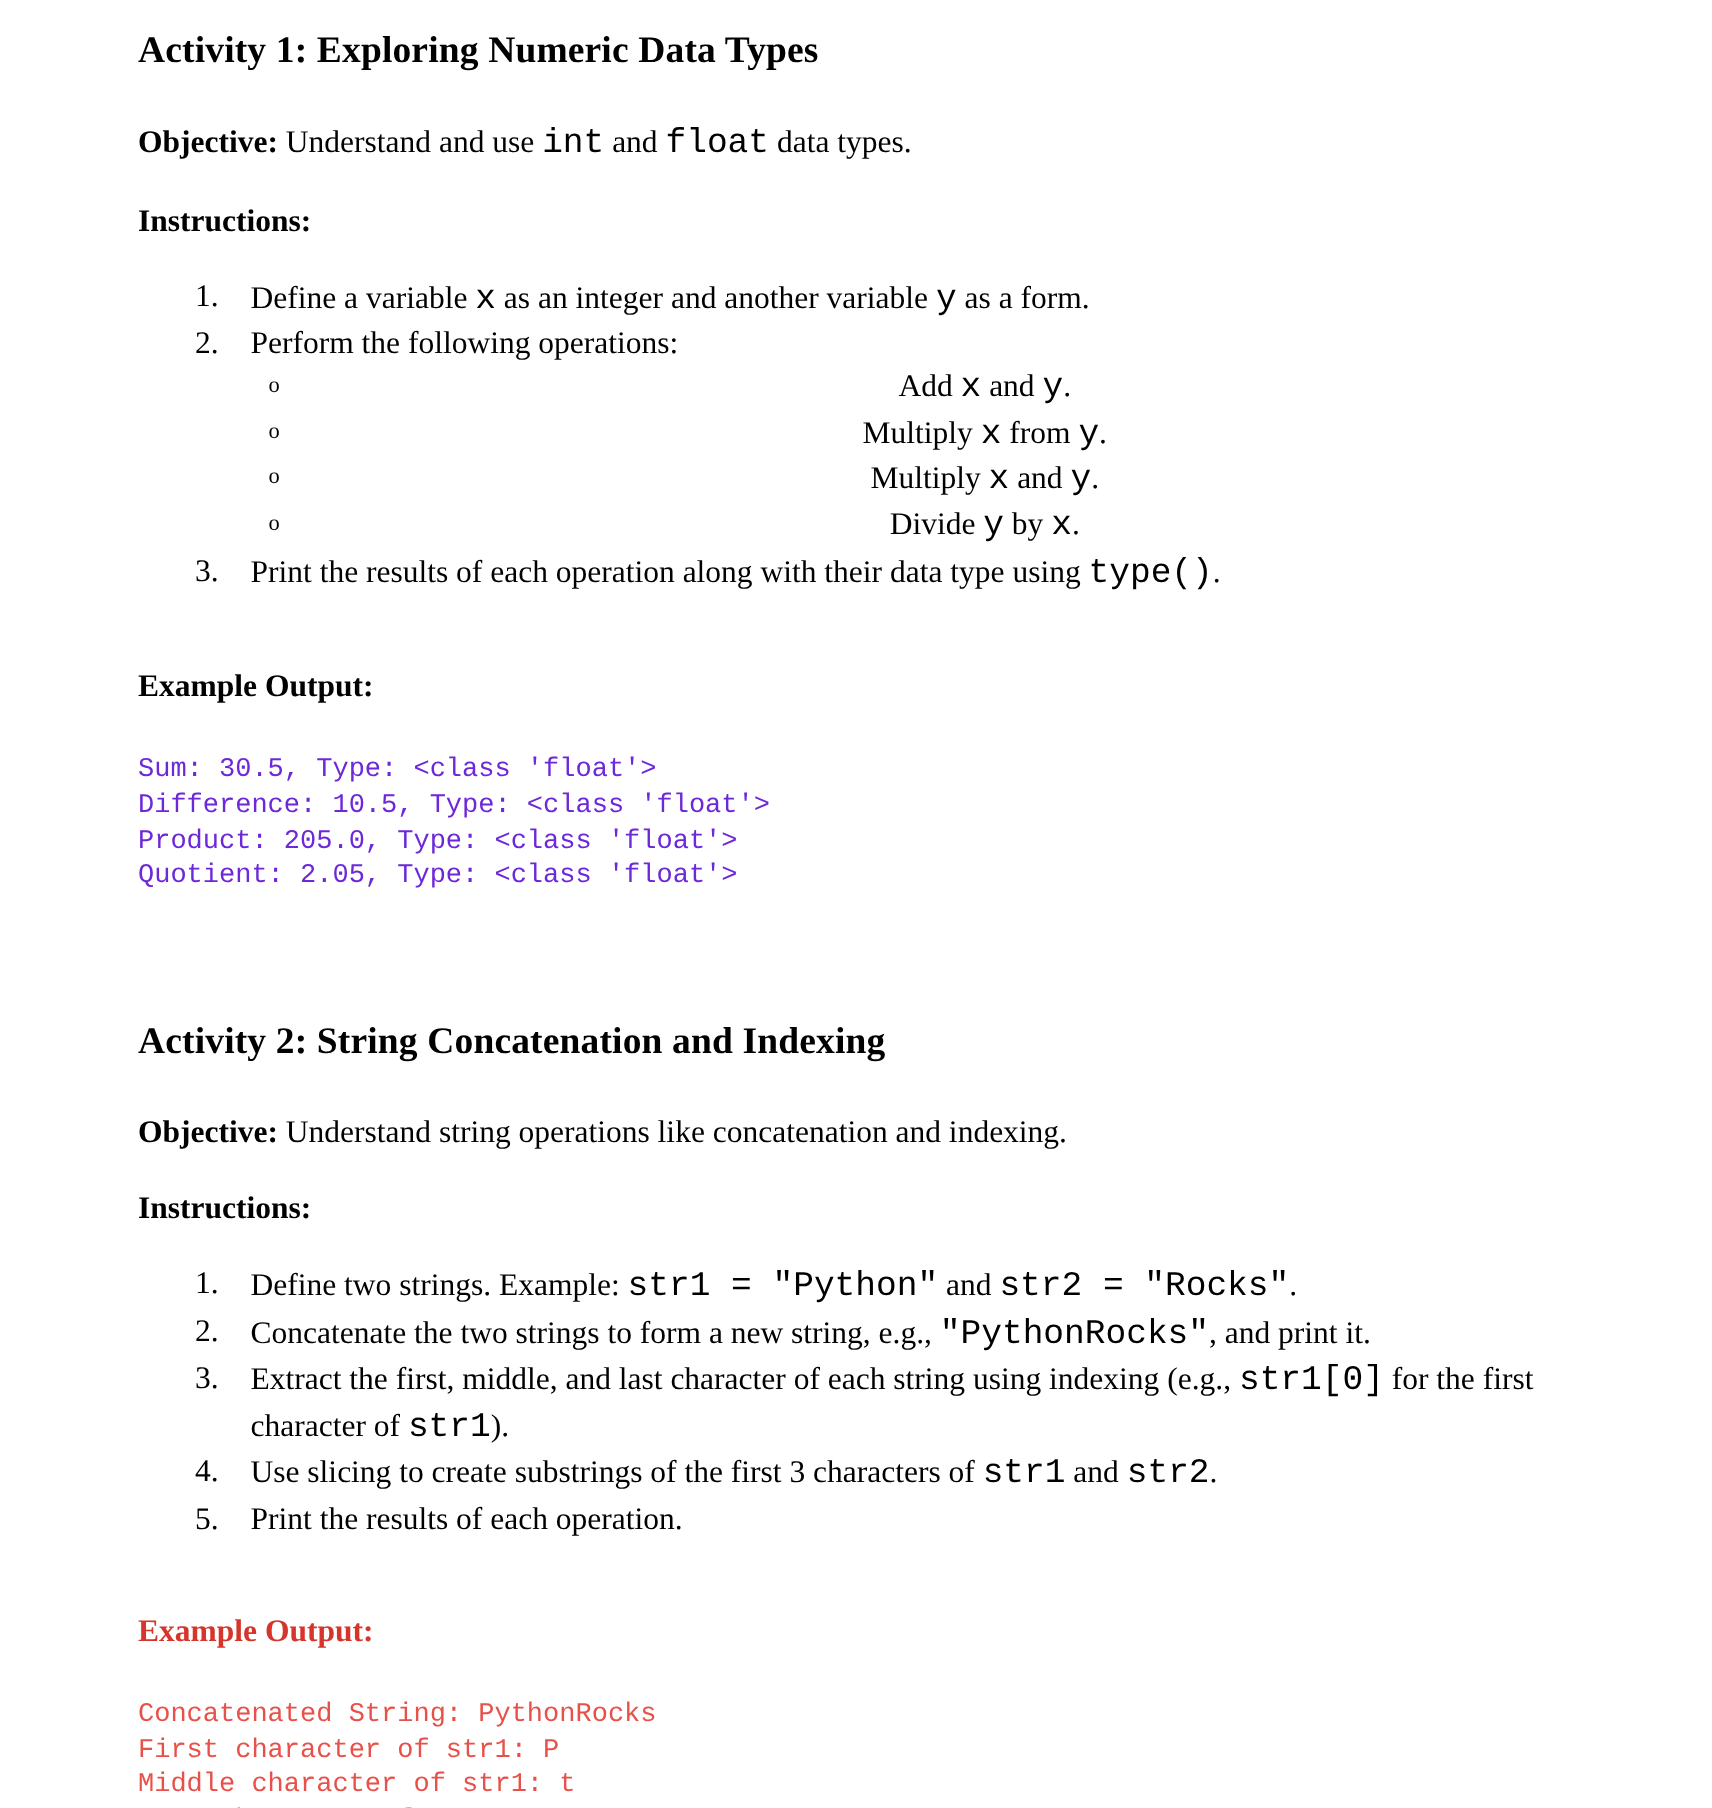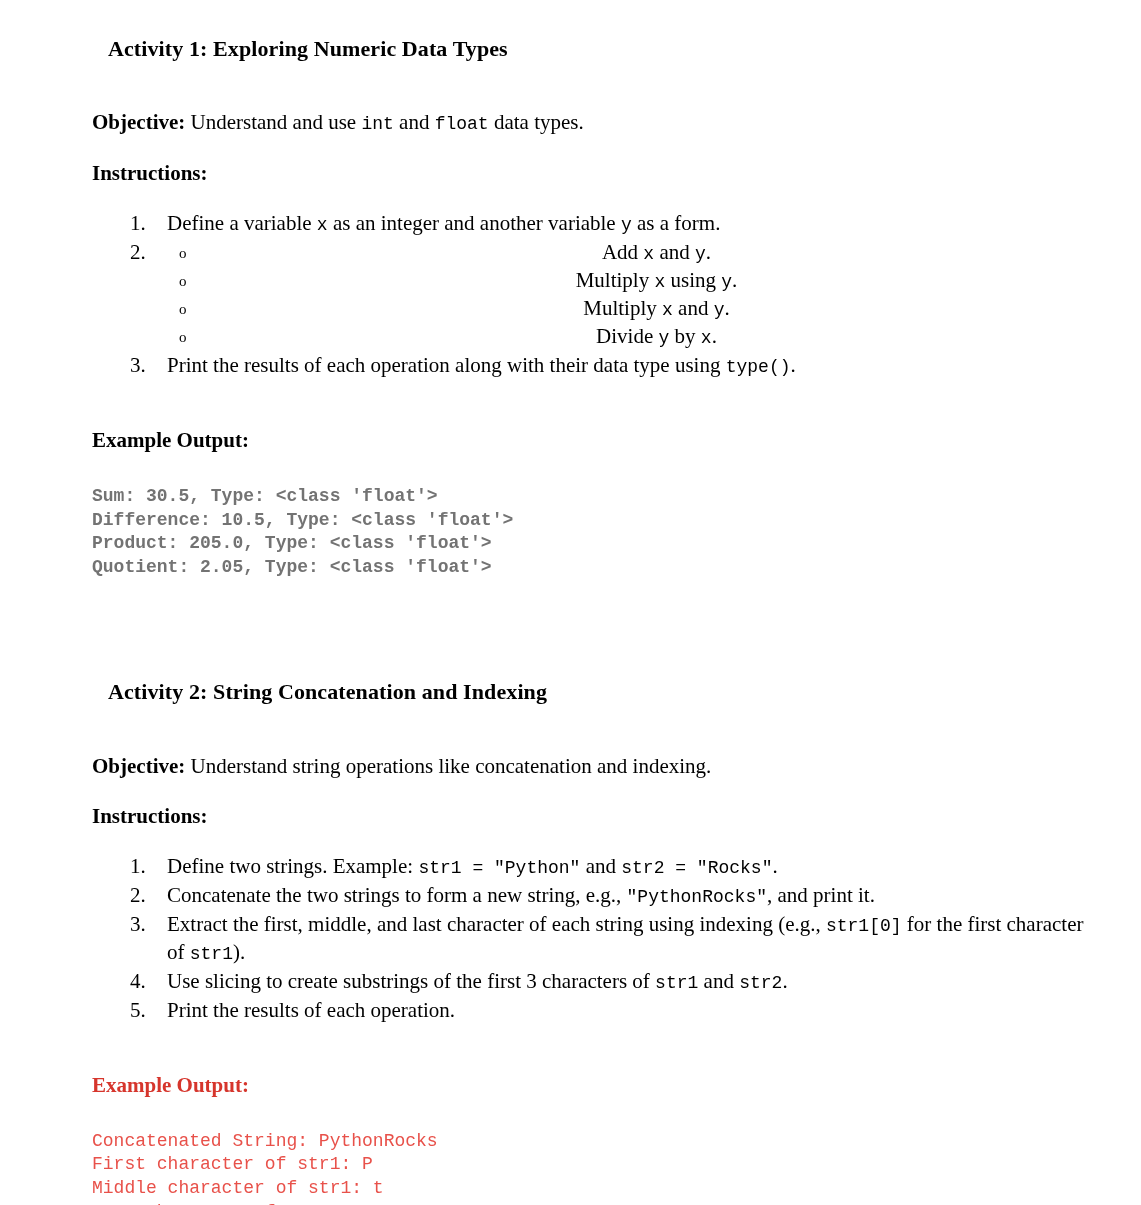--- a/index.html
+++ b/index.html
@@ -22,42 +22,42 @@
     box-sizing: border-box;
   }
   .content {
     padding-left: 92px;
     padding-right: 40px;
     padding-top: 20px;
   }
 
   h2.activity-title {
     font-family: "Liberation Serif", "DejaVu Serif", serif;
-    font-size: 22px;
+    font-size: 25px;
     font-weight: bold;
     line-height: 1.15;
-    margin: 16px;
+    margin: 0;
     padding: 0;
     letter-spacing: 0.1px;
   }
 
   p.para {
     font-size: 21px;
     line-height: 1.25;
     margin: 0;
     padding: 0;
   }
   .bold {
     font-weight: bold;
     font-family: Liberation Serif, serif;
   }
 
   code, .code {
     font-family: "Liberation Mono", "DejaVu Sans Mono", monospace;
-    font-size: 18px;
+    font-size: 23px;
     font-weight: normal;
     letter-spacing: 0px;
   }
 
   ol.instr {
     margin: 0;
     padding: 0;
     list-style: none;
     counter-reset: instritem;
   }
@@ -135,47 +135,48 @@
 
       <p class="para bold">Instructions:</p>
 
       <div class="gap-md"></div>
 
       <ol class="instr">
         <li>
           <span>Define a variable </span><code>x</code><span> as an integer and another variable </span><code>y</code><span> as a form.</span>
         </li>
         <li>
+          <span>Perform the following operations:</span>
           <ul class="sublist">
             <li>
               <span>Add </span><code>x</code><span> and </span><code>y</code><span>.</span>
             </li>
             <li>
-              <span>Multiply </span><code>x</code><span> using </span><code>y</code><span>.</span>
+              <span>Multiply </span><code>x</code><span> from </span><code>y</code><span>.</span>
             </li>
             <li>
               <span>Multiply </span><code>x</code><span> and </span><code>y</code><span>.</span>
             </li>
             <li>
               <span>Divide </span><code>y</code><span> by </span><code>x</code><span>.</span>
             </li>
           </ul>
         </li>
         <li>
           <span>Print the results of each operation along with their data type using </span><code>type()</code><span>.</span>
         </li>
       </ol>
 
       <div class="gap-xl"></div>
 
       <p class="para bold">Example Output:</p>
 
       <div class="gap-lg"></div>
 
-      <pre class="codeblock" style="color:#737373;font-weight:bold;">Sum: 30.5, Type: &lt;class 'float'&gt;
+      <pre class="codeblock" style="color:#6d28d9;">Sum: 30.5, Type: &lt;class 'float'&gt;
 Difference: 10.5, Type: &lt;class 'float'&gt;
 Product: 205.0, Type: &lt;class 'float'&gt;
 Quotient: 2.05, Type: &lt;class 'float'&gt;</pre>
     </section>
 
     <div class="gap-xxl"></div>
     <div class="gap-md"></div>
 
     <section>
 

